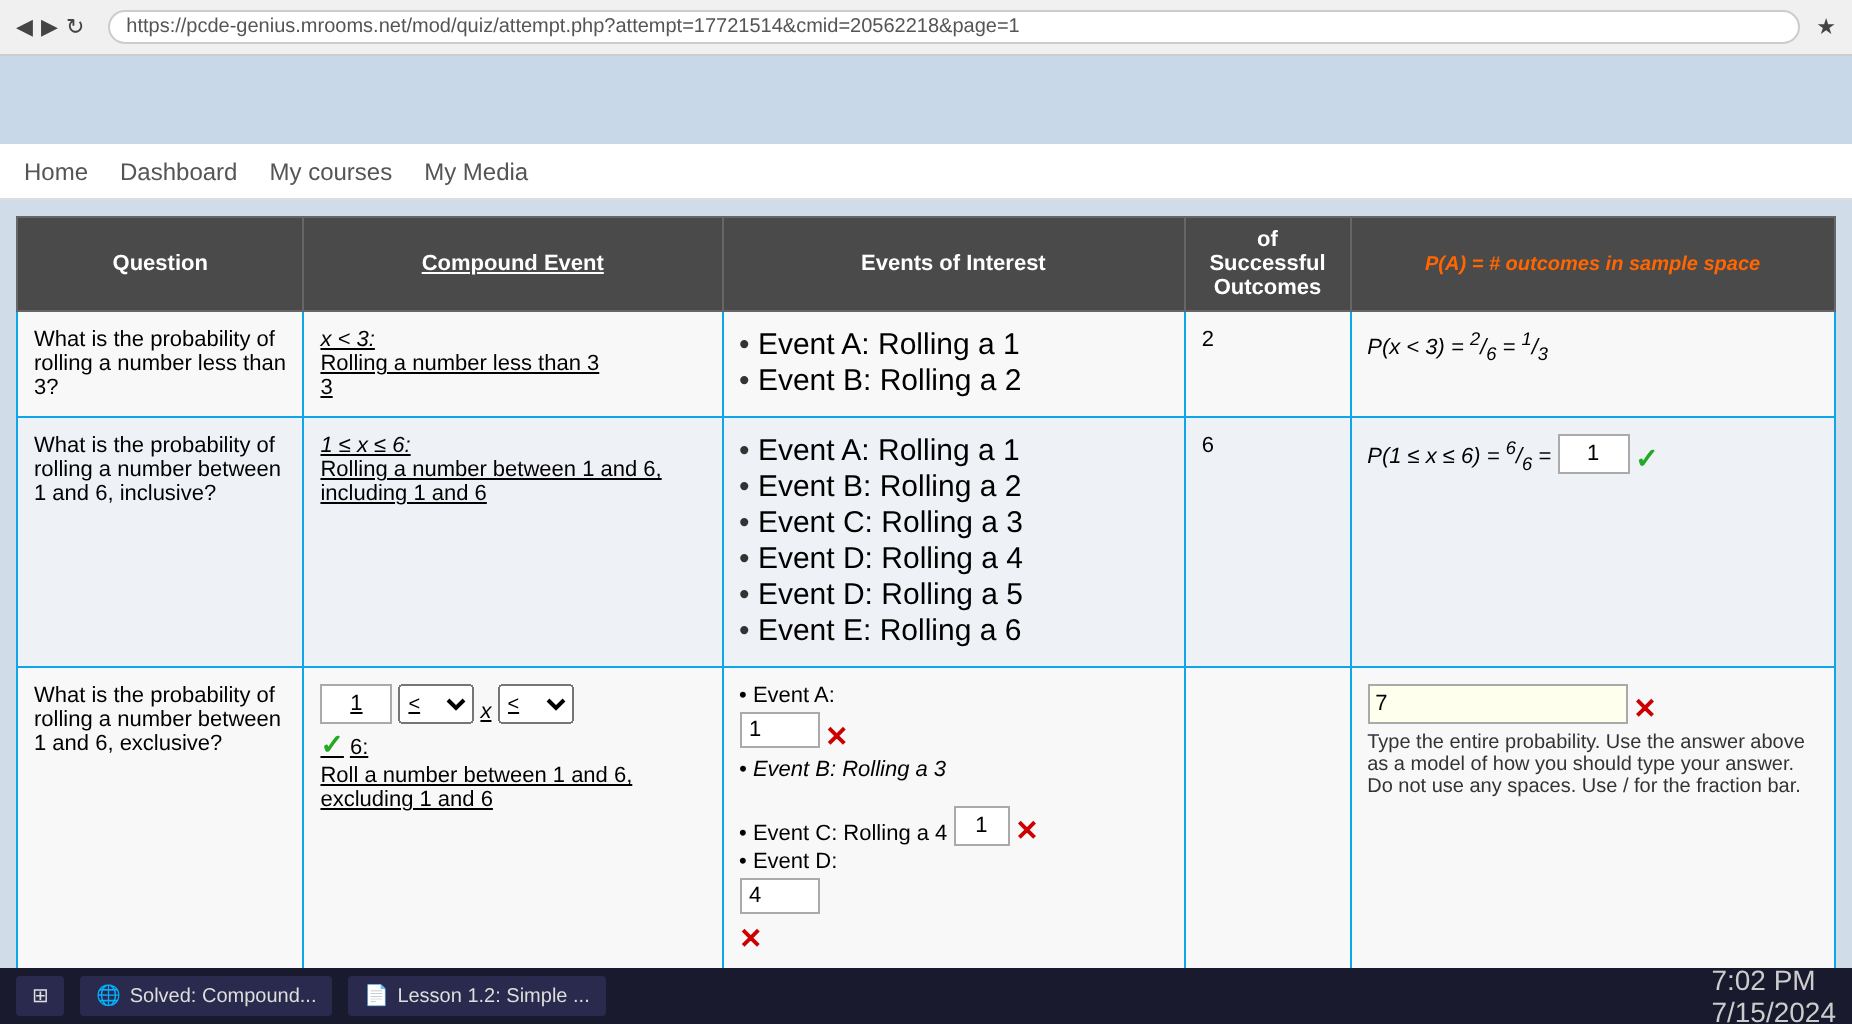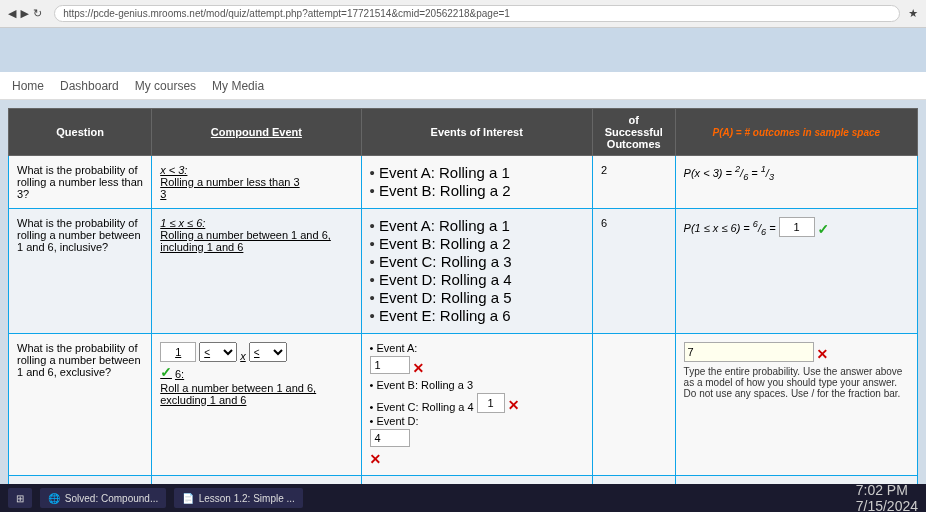--- a/index.html
+++ b/index.html
@@ -299,21 +299,21 @@
           <div>Roll a number between 1 and 6, excluding 1 and 6</div>
         </td>
         <td class="events-col">
           <div style="margin-bottom:3px;">
             <span>• Event A:</span>
             <div class="inline-row">
               <span class="event-box">1</span>
               <span class="red-x">✕</span>
             </div>
           </div>
-          <div style="margin-bottom:2px;">
+          <div style="margin-bottom:12px;font-style:italic;">
             <span>• Event B: Rolling a 3</span>
           </div>
           <div style="margin-bottom:2px;" class="inline-row">
             <span>• Event C: Rolling a 4</span>
             <input class="input-small" type="text" value="1" style="width: 28px;">
             <span class="red-x">✕</span>
           </div>
           <div style="margin-bottom:2px;">
             <span>• Event D:</span>
             <div>

